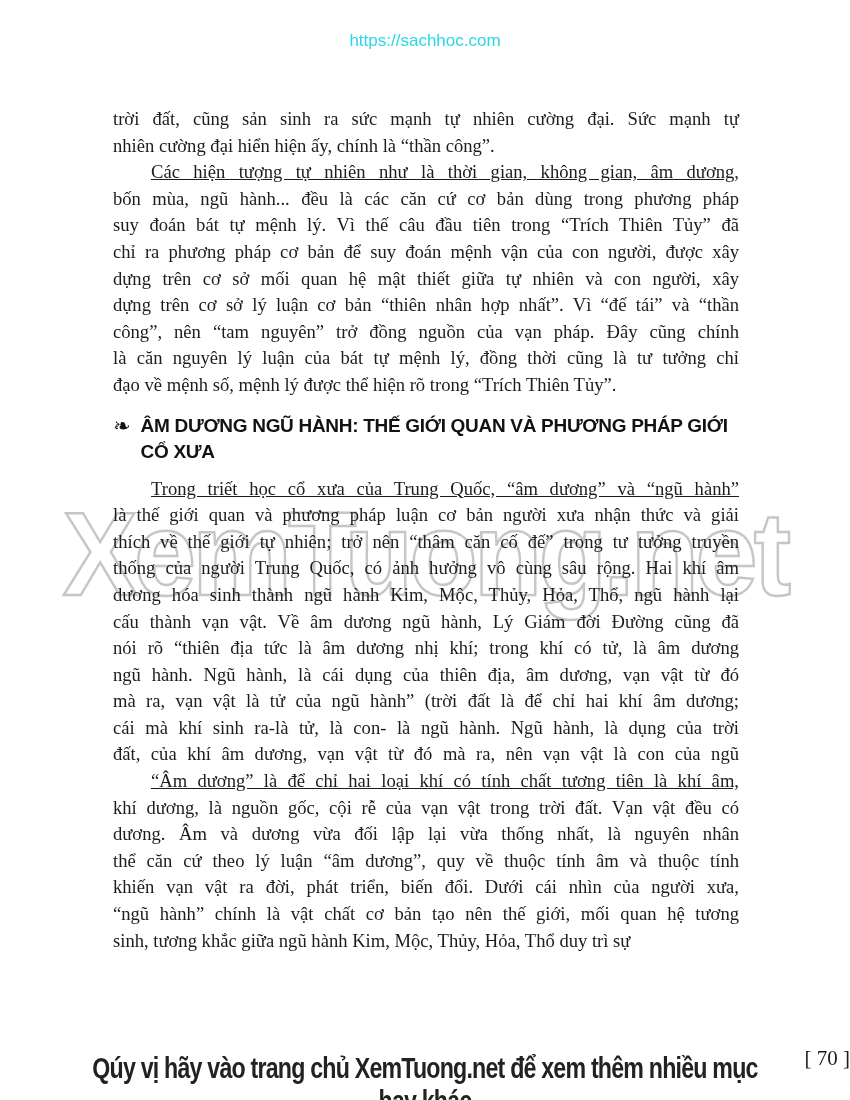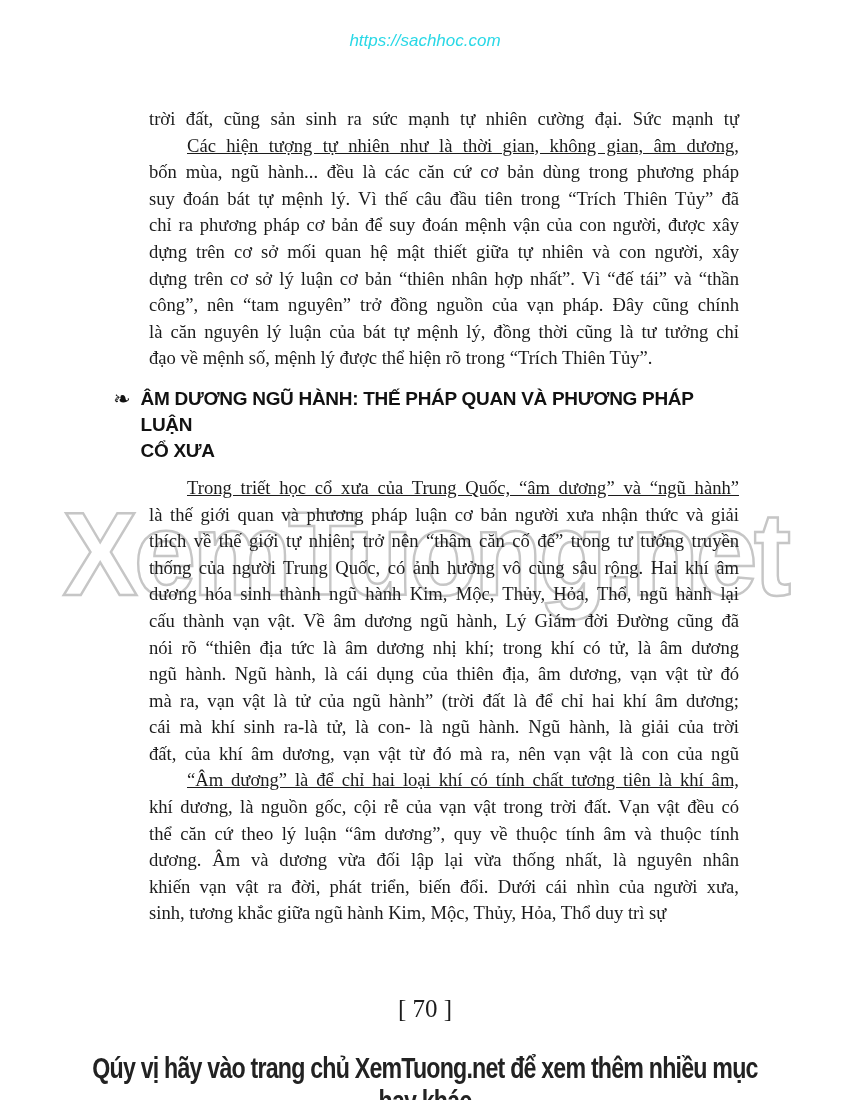--- a/index.html
+++ b/index.html
@@ -2,101 +2,103 @@
 <html><head>
 <meta charset="utf-8">
 <title>Book page</title>
 <style>
   html,body{margin:0;padding:0;background:#ffffff;}
   .page{position:relative;width:850px;height:1100px;background:#ffffff;overflow:hidden;
         font-family:"Liberation Serif", serif;}
 
   .top-link{position:absolute;top:31px;left:0;width:100%;text-align:center;display:block;
             font-family:"Liberation Sans", sans-serif;font-size:17px;color:#29d8e6;
-            text-decoration:none;font-style:italic;}
+            text-decoration:none;}
 
   .watermark{position:absolute;top:486px;left:50%;z-index:0;white-space:nowrap;
              transform:translateX(-50%) scaleX(0.95);transform-origin:center;
              font-family:"Liberation Sans", sans-serif;font-weight:bold;font-size:118px;
              letter-spacing:-4px;color:rgba(255,255,255,0.10);
              -webkit-text-stroke:2.5px #c6c6c6;}
 
   .content{position:absolute;left:113px;top:106px;width:626px;z-index:1;
            font-size:18.6px;line-height:26.6px;color:#1c1c1c;}
-  .line{text-align:justify;text-align-last:justify;margin-left:36px;}
+  .line{text-align:justify;text-align-last:justify;}
   .line.last{text-align-last:left;}
   .para.indent .line:first-child{text-indent:38px;text-decoration:underline;}
 
   .heading{display:flex;gap:10px;margin:14px 0 11px 0;color:#121212;
            font-family:"Liberation Sans", sans-serif;font-weight:bold;}
   .heading .bullet{font-family:"DejaVu Sans", sans-serif;font-size:21px;line-height:26px;}
   .heading-text{font-size:19px;line-height:26px;letter-spacing:-0.3px;}
 
-  .page-number{position:absolute;top:995px;left:0;width:100%;text-align:center;z-index:1;
-               font-size:25px;color:#1c1c1c;}
+  .page-number{position:absolute;top:1046px;left:0;width:100%;text-align:right;z-index:1;
+               font-size:21px;color:#1c1c1c;}
 
   .footer{position:absolute;top:1052px;left:0;width:100%;text-align:center;z-index:1;color:#222222;}
   .footer-text{display:inline-block;font-family:"Liberation Sans", sans-serif;font-weight:bold;
                font-size:29px;letter-spacing:-1px;transform:scaleX(0.80);transform-origin:center;}
 </style>
 </head>
 <body>
 
 <div class="page">
 
   <a class="top-link" href="#">https://sachhoc.com</a>
 
   <div class="watermark">XemTuong.net</div>
 
   <main class="content">
 
     <div class="para">
         <div class="line">trời đất, cũng sản sinh ra sức mạnh tự nhiên cường đại. Sức mạnh tự</div>
+        <div class="line last">nhiên cường đại hiển hiện ấy, chính là “thần công”.</div>
       </div>
 
     <div class="para indent">
         <div class="line">Các hiện tượng tự nhiên như là thời gian, không gian, âm dương,</div>
         <div class="line">bốn mùa, ngũ hành... đều là các căn cứ cơ bản dùng trong phương pháp</div>
         <div class="line">suy đoán bát tự mệnh lý. Vì thế câu đầu tiên trong “Trích Thiên Tủy” đã</div>
         <div class="line">chỉ ra phương pháp cơ bản để suy đoán mệnh vận của con người, được xây</div>
         <div class="line">dựng trên cơ sở mối quan hệ mật thiết giữa tự nhiên và con người, xây</div>
         <div class="line">dựng trên cơ sở lý luận cơ bản “thiên nhân hợp nhất”. Vì “đế tái” và “thần</div>
         <div class="line">công”, nên “tam nguyên” trở đồng nguồn của vạn pháp. Đây cũng chính</div>
         <div class="line">là căn nguyên lý luận của bát tự mệnh lý, đồng thời cũng là tư tưởng chỉ</div>
         <div class="line last">đạo về mệnh số, mệnh lý được thể hiện rõ trong “Trích Thiên Tủy”.</div>
       </div>
 
     <div class="heading">
       <span class="bullet">❧</span>
       <div class="heading-text">
-        <div>ÂM DƯƠNG NGŨ HÀNH: THẾ PHÁP QUAN VÀ PHƯƠNG PHÁP LUẬN</div>
+        <div>ÂM DƯƠNG NGŨ HÀNH: THẾ GIỚI QUAN VÀ PHƯƠNG PHÁP GIỚI</div>
         <div>CỔ XƯA</div>
       </div>
     </div>
 
     <div class="para indent">
         <div class="line">Trong triết học cổ xưa của Trung Quốc, “âm dương” và “ngũ hành”</div>
         <div class="line">là thế giới quan và phương pháp luận cơ bản người xưa nhận thức và giải</div>
         <div class="line">thích về thế giới tự nhiên; trở nên “thâm căn cố đế” trong tư tưởng truyền</div>
         <div class="line">thống của người Trung Quốc, có ảnh hưởng vô cùng sâu rộng. Hai khí âm</div>
         <div class="line">dương hóa sinh thành ngũ hành Kim, Mộc, Thủy, Hỏa, Thổ, ngũ hành lại</div>
         <div class="line">cấu thành vạn vật. Về âm dương ngũ hành, Lý Giám đời Đường cũng đã</div>
         <div class="line">nói rõ “thiên địa tức là âm dương nhị khí; trong khí có tử, là âm dương</div>
         <div class="line">ngũ hành. Ngũ hành, là cái dụng của thiên địa, âm dương, vạn vật từ đó</div>
         <div class="line">mà ra, vạn vật là tử của ngũ hành” (trời đất là để chỉ hai khí âm dương;</div>
-        <div class="line">cái mà khí sinh ra-là tử, là con- là ngũ hành. Ngũ hành, là giải của trời</div>
+        <div class="line">cái mà khí sinh ra-là tử, là con- là ngũ hành. Ngũ hành, là dụng của trời</div>
         <div class="line">đất, của khí âm dương, vạn vật từ đó mà ra, nên vạn vật là con của ngũ</div>
       </div>
 
     <div class="para indent">
         <div class="line">“Âm dương” là để chỉ hai loại khí có tính chất tương tiên là khí âm,</div>
         <div class="line">khí dương, là nguồn gốc, cội rễ của vạn vật trong trời đất. Vạn vật đều có</div>
+        <div class="line">dương. Âm và dương vừa đối lập lại vừa thống nhất, là nguyên nhân</div>
         <div class="line">thể căn cứ theo lý luận “âm dương”, quy về thuộc tính âm và thuộc tính</div>
-        <div class="line">dương. Âm và dương vừa đối lập lại vừa thống nhất, là nguyên nhân</div>
         <div class="line">khiến vạn vật ra đời, phát triển, biến đổi. Dưới cái nhìn của người xưa,</div>
+        <div class="line">“ngũ hành” chính là vật chất cơ bản tạo nên thế giới, mối quan hệ tương</div>
         <div class="line last">sinh, tương khắc giữa ngũ hành Kim, Mộc, Thủy, Hỏa, Thổ duy trì sự</div>
       </div>
 
   </main>
 
   <div class="page-number">[ 70 ]</div>
 
   <div class="footer">
     <span class="footer-text"><span>Qúy vị hãy vào trang chủ </span><span>XemTuong.net</span><span> để xem thêm nhiều mục hay khác</span></span>
   </div>

